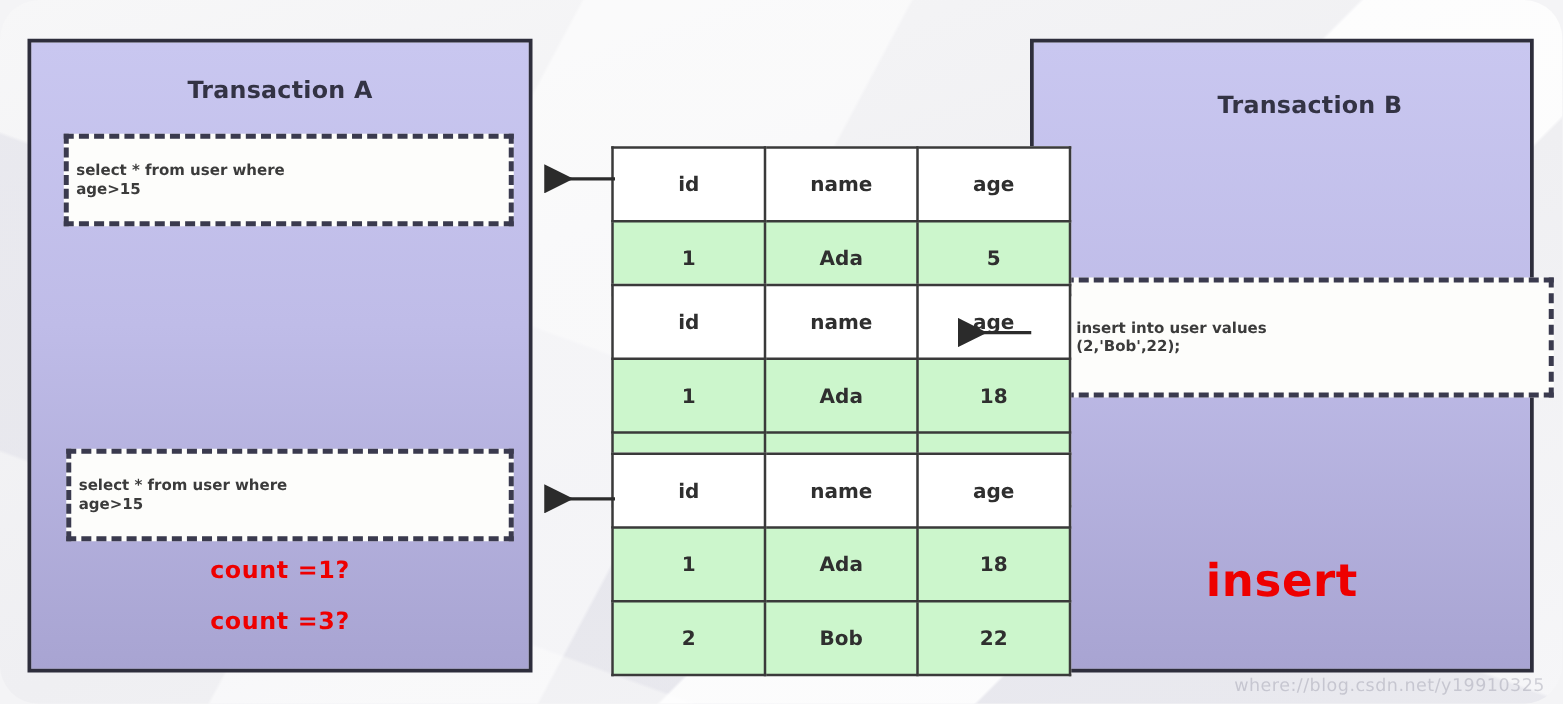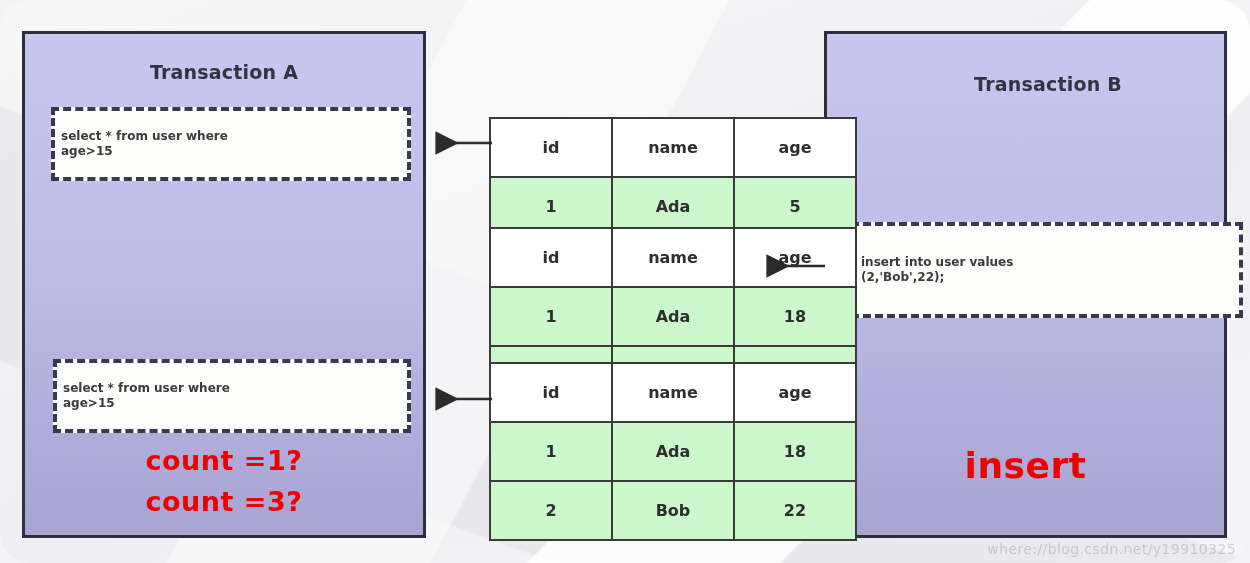--- a/index.html
+++ b/index.html
@@ -67,21 +67,21 @@
   #sql-a2 { left: 28px;  top: 325px; width: 358px; height: 74px; }
   #sql-b1 { left: 24px;  top: 188px; width: 392px; height: 96px; }
 
   .sql-text { white-space: pre-line; }
 
   
   .red-note {
     position: absolute;
     color: #ee0000;
     font-weight: bold;
-    font-size: 27px;
+    font-size: 19px;
     text-align: center;
     letter-spacing: 0.5px;
   }
   #count-1 { left: 0; right: 0; top: 411px; }
   #count-2 { left: 0; right: 0; top: 452px; }
   #insert-note { left: 0; right: 0; top: 411px; font-size: 36px; }
 
   
   .rtable {
     position: absolute;

